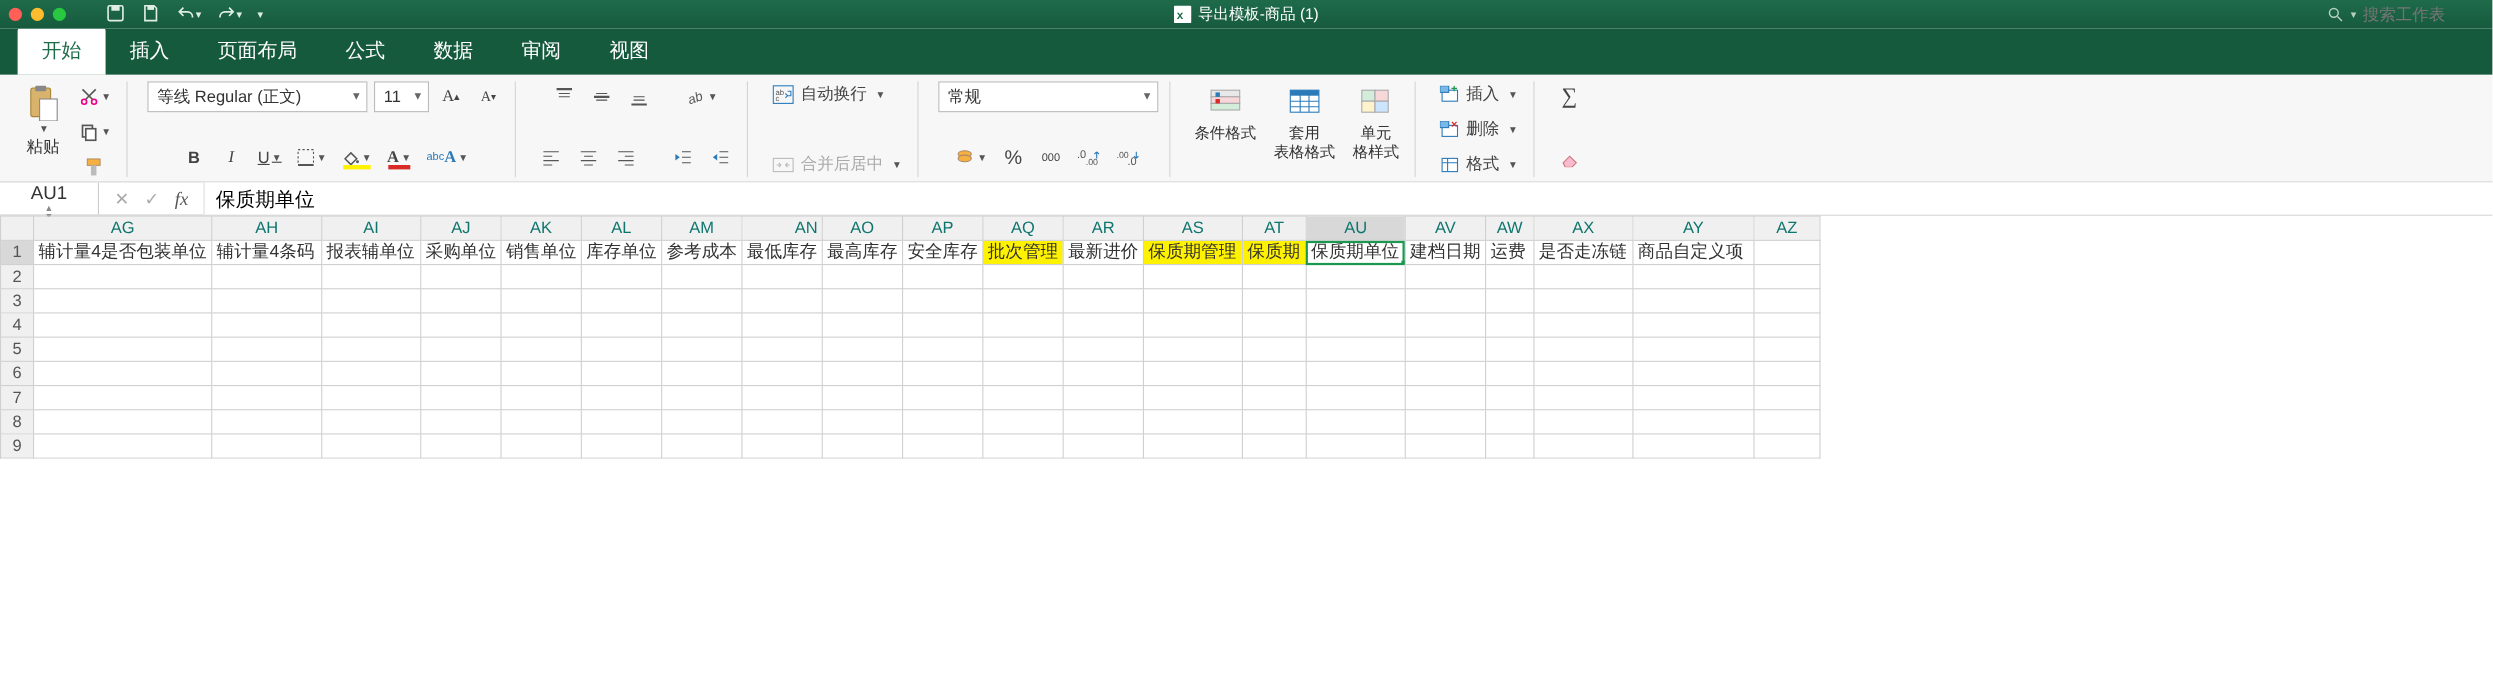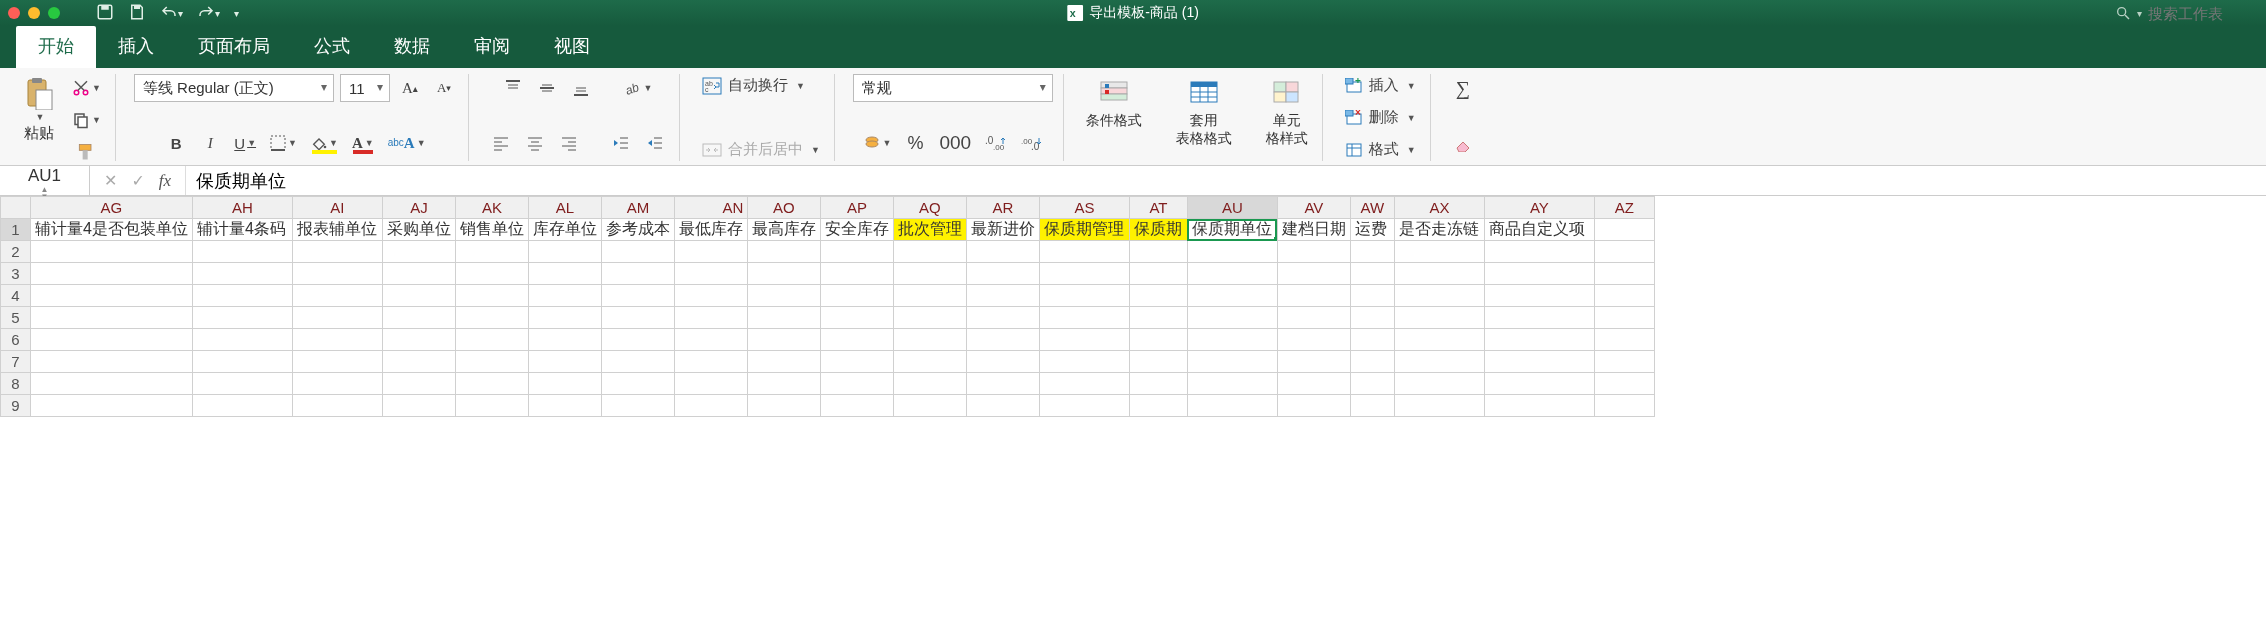--- a/index.html
+++ b/index.html
@@ -128,21 +128,21 @@
   .grid-wrap { position:relative; }
   table.sheet { border-collapse: collapse; table-layout: fixed; }
   table.sheet th, table.sheet td {
     border: 1px solid #d0d0d0;
     font-size: 16px;
     height: 22px;
     overflow:hidden; white-space:nowrap;
     background:#fff;
   }
   table.sheet thead th {
-    background: #f0f0f0; font-weight: normal; color:#7f1d1d;
+    background: #f0f0f0; font-weight: normal; color:#0f766e;
     font-size:15px; text-align:center;
   }
   table.sheet thead th.active { background:#d8d8d8; }
   table.sheet .rowhead {
     background:#f0f0f0; color:#555; text-align:center; width:30px; font-size:15px;
   }
   table.sheet .rowhead.active { background:#d8d8d8; }
   .corner { background:#f0f0f0; width:30px; }
   td.hl { background:#fff200 !important; }
   td.sel {
@@ -401,39 +401,39 @@
     </div>
     <div class="group-row">
       <span class="abtn">
           <svg width="18" height="18" viewBox="0 0 18 18">
             <ellipse cx="9" cy="6" rx="6" ry="3" fill="#f5b041" stroke="#a86"></ellipse>
             <ellipse cx="9" cy="10" rx="6" ry="3" fill="#f5b041" stroke="#a86"></ellipse>
           </svg>
           <span class="dropdown-arrow">▼</span>
         </span>
       <span class="abtn" style="font-size:18px;">%</span>
-      <span class="abtn" style="font-size:19px;">000</span>
+      <span class="abtn" style="font-size:10px;">000</span>
       <span class="abtn">
           <svg width="22" height="18" viewBox="0 0 22 18">
             <text x="0" y="10" font-size="10" fill="#555">.0</text>
             <text x="8" y="16" font-size="8" fill="#555">.00</text>
             <path d="M18 4 L18 10 M18 4 L16 6 M18 4 L20 6" stroke="#2b7bba" fill="none"></path>
           </svg>
         </span>
       <span class="abtn">
           <svg width="22" height="18" viewBox="0 0 22 18">
             <text x="0" y="10" font-size="8" fill="#555">.00</text>
             <text x="10" y="16" font-size="10" fill="#555">.0</text>
             <path d="M18 10 L18 4 M18 10 L16 8 M18 10 L20 8" stroke="#2b7bba" fill="none"></path>
           </svg>
         </span>
     </div>
   </div>
 
-  <div class="group" style="flex-direction:row; align-items:flex-start; gap:26px;">
+  <div class="group" style="flex-direction:row; align-items:flex-start; gap:8px;">
     <div class="big-btn">
       <svg viewBox="0 0 34 34">
           <rect x="4" y="6" width="26" height="6" fill="#e8e8e8" stroke="#aaa"></rect>
           <rect x="4" y="12" width="26" height="6" fill="#f8d7da" stroke="#aaa"></rect>
           <rect x="4" y="18" width="26" height="6" fill="#d4edda" stroke="#aaa"></rect>
           <rect x="8" y="8" width="4" height="4" fill="#2b7bba"></rect>
           <rect x="8" y="14" width="4" height="4" fill="#d82b27"></rect>
         </svg>
       <span style="font-size:14px;">条件格式</span>
     </div>

